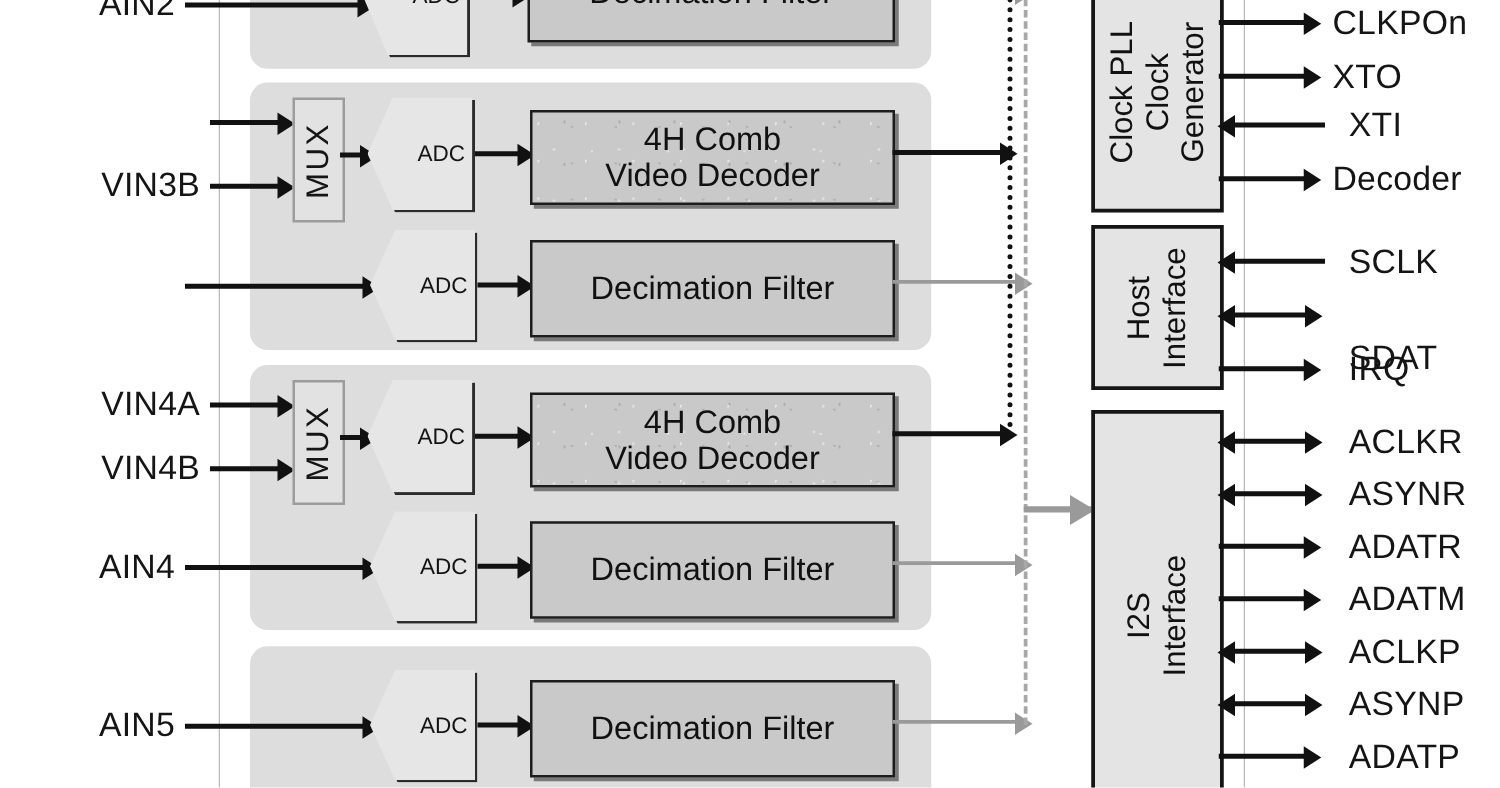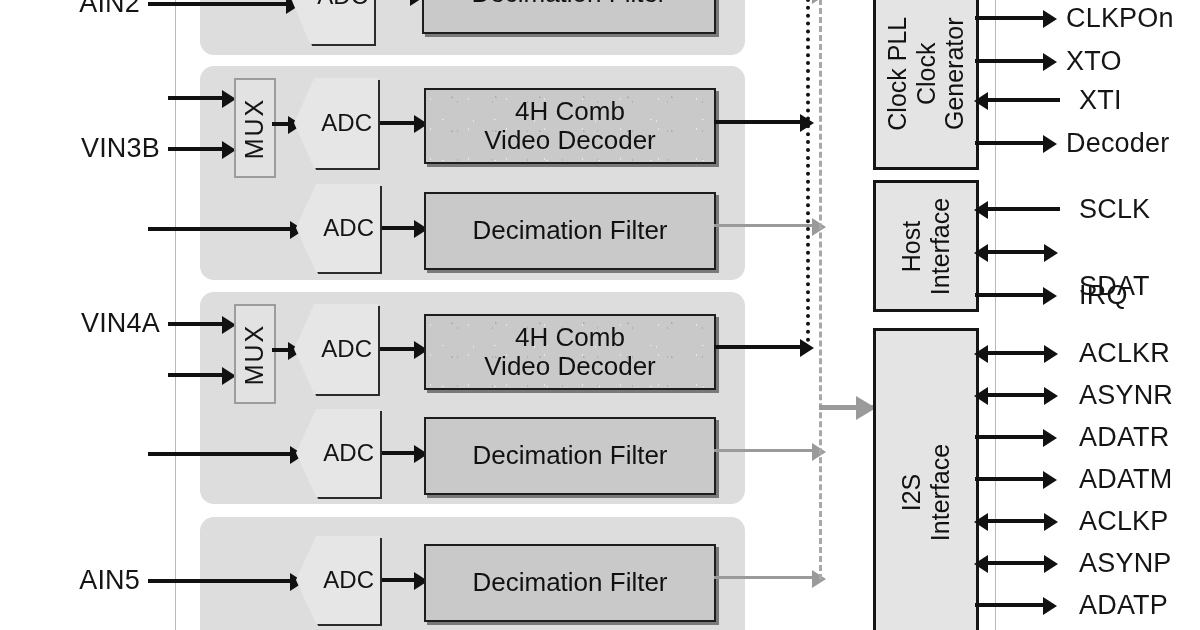--- a/index.html
+++ b/index.html
@@ -50,21 +50,21 @@
   
   .adc{
     position:absolute;background:#e6e6e6;
     clip-path:polygon(0% 50%, 24% 0%, 100% 0%, 100% 100%, 24% 100%);
     display:flex;align-items:center;justify-content:flex-end;
   }
   .adcbd{
     position:absolute;background:#2b2b2b;
     clip-path:polygon(0% 50%, 24% 0%, 100% 0%, 100% 100%, 24% 100%);
   }
-  .adc span{font-size:24px;color:#141414;padding-right:6px;line-height:1;}
+  .adc span{font-size:18px;color:#141414;padding-right:6px;line-height:1;}
 
   
   .pblock{
     position:absolute;background:#c9c9c9;border:2px solid #1d1d1d;
     box-shadow:3px 3px 0 rgba(0,0,0,.45);
     display:flex;align-items:center;justify-content:center;
     text-align:center;font-size:26px;line-height:1.12;color:#111;
   }
   .pblock.textured{
     background:
@@ -162,20 +162,21 @@
   <div class="pblock" style="left:424px;top:192px;width:288px;height:74px;">
     <span>Decimation Filter</span>
   </div>
   <div class="wire light" style="left:714px;top:224px;width:104px;"></div>
   <div class="ah r lightah" style="left:812px;top:218px;"></div>
 
   <div class="pinlabel left" style="left:10px;top:310px;width:150px;">VIN4A</div>
   <div class="wire" style="left:168px;top:322px;width:58px;"></div>
   <div class="ah r" style="left:222px;top:316px;"></div>
 
+  <div class="pinlabel left" style="left:10px;top:361px;width:150px;">VIN4B</div>
   <div class="wire" style="left:168px;top:373px;width:58px;"></div>
   <div class="ah r" style="left:222px;top:367px;"></div>
 
   <div class="mux" style="left:234px;top:304px;width:38px;height:96px;">
     <span>MUX</span>
   </div>
   <div class="wire" style="left:272px;top:348px;width:22px;"></div>
   <div class="ah r" style="left:288px;top:342px;"></div>
 
   <div class="adcbd" style="left:296px;top:306px;width:84px;height:90px;"></div>
@@ -187,20 +188,21 @@
 
   <div class="pblock textured" style="left:424px;top:314px;width:288px;height:72px;">
     <span>
       <span>4H Comb</span><br>
       <span>Video Decoder</span>
     </span>
   </div>
   <div class="wire" style="left:714px;top:345px;width:92px;"></div>
   <div class="ah r" style="left:800px;top:339px;"></div>
 
+  <div class="pinlabel left" style="left:10px;top:440px;width:130px;">AIN4</div>
   <div class="wire" style="left:148px;top:452px;width:146px;"></div>
   <div class="ah r" style="left:290px;top:446px;"></div>
 
   <div class="adcbd" style="left:298px;top:411px;width:84px;height:88px;"></div>
   <div class="adc" style="left:296px;top:409px;width:84px;height:88px;">
     <span>ADC</span>
   </div>
   <div class="wire" style="left:382px;top:451px;width:36px;"></div>
   <div class="ah r" style="left:414px;top:445px;"></div>
 

